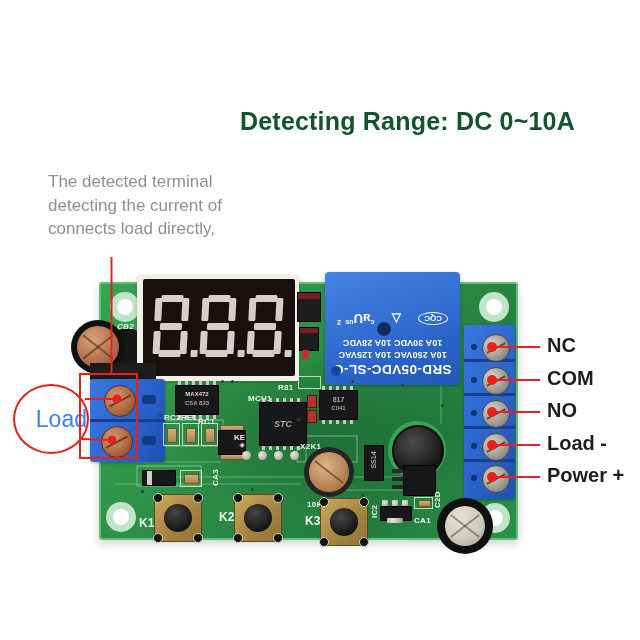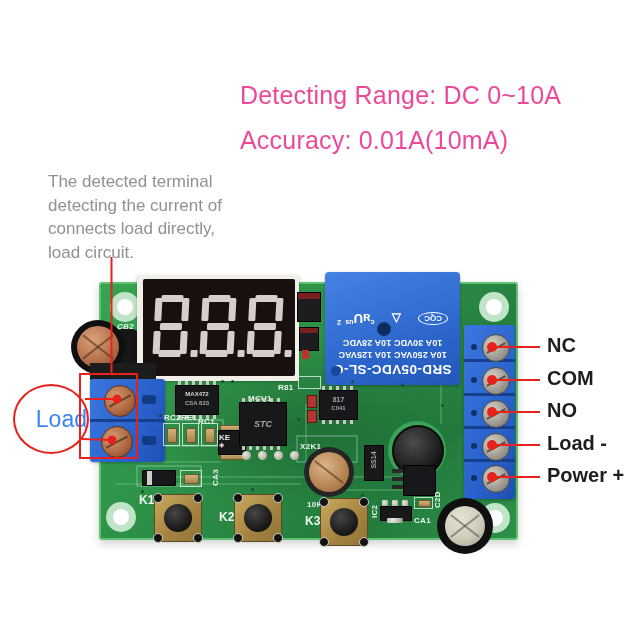--- a/index.html
+++ b/index.html
@@ -1,20 +1,20 @@
 <!DOCTYPE html>
 <html><head>
 <meta charset="utf-8">
 <style>
   html,body{margin:0;padding:0;background:#fff;}
   .stage{position:relative;width:640px;height:640px;background:#ffffff;overflow:hidden;
          font-family:"Liberation Sans",sans-serif;}
   .abs{position:absolute;}
   
-  .title{position:absolute;color:#ec4899;font-size:25px;font-weight:400;letter-spacing:.2px;white-space:nowrap;}
+  .title{position:absolute;color:#14532d;font-size:25px;font-weight:700;letter-spacing:.2px;white-space:nowrap;margin-top:26px;}
   .note{position:absolute;left:48px;top:170px;color:#909090;font-size:17px;line-height:23.5px;font-weight:400;}
   .rlabel{position:absolute;left:547px;color:#1e1e1e;font-size:20px;font-weight:600;white-space:nowrap;}
   .load-oval{position:absolute;left:13px;top:384px;width:72px;height:66px;border:2.2px solid #e8211c;
              border-radius:50%;display:flex;align-items:center;justify-content:flex-end;
              color:#3b82f6;font-size:23px;font-weight:500;background:rgba(255,255,255,.0);}
   .ann{position:absolute;left:0;top:0;width:640px;height:640px;pointer-events:none;z-index:40;}
   
   .board{position:absolute;left:99px;top:282px;width:419px;height:258px;border-radius:3px;
          background:linear-gradient(135deg,#37a452 0%,#2e9148 40%,#237b3e 75%,#2e9148 100%);
          border:2px solid #5fc172;box-sizing:border-box;box-shadow:0 4px 10px rgba(0,0,0,.18);}
@@ -90,27 +90,25 @@
   .ind-pad{position:absolute;border-radius:50%;background:#3aa357;}
   .ind{position:absolute;border-radius:50%;background:radial-gradient(circle at 40% 33%,#4c4c4c,#151515 72%);
        border:2px solid #0b0b0b;}
 </style>
 </head>
 <body>
 
 <div class="stage">
 
   <div class="title" style="left:240px;top:81px;">Detecting Range: DC 0~10A</div>
-  <div class="title" style="left:240px;top:126px;">Accuracy: 0.01A(10mA)</div>
 
   <div class="note">
     <div>The detected terminal</div>
     <div>detecting the current of</div>
     <div>connects load directly,</div>
-    <div>load circuit.</div>
   </div>
 
   <div class="board">
     <div class="shade"></div>
 
     <svg class="abs" style="left:0;top:0;width:419px;height:258px;">
       <g stroke="#7fd398" stroke-opacity="0.38" stroke-width="1.5" fill="none">
         <path d="M14 200 H200"></path>
           <path d="M60 193 H300"></path>
           <path d="M230 206 H330"></path>
@@ -267,28 +265,28 @@
     <div class="silkbox" style="left:81px;top:139px;width:15px;height:21px;">
         <div class="smd-tan" style="left:3px;top:4px;width:8px;height:13px;"></div>
       </div>
     <div class="silkbox" style="left:100px;top:139px;width:15px;height:21px;">
         <div class="smd-tan" style="left:3px;top:4px;width:8px;height:13px;"></div>
       </div>
 
     <div class="abs" style="left:117px;top:141px;width:26px;height:33px;">
       <div class="smd-tan" style="left:2px;top:0;width:22px;height:5px;"></div>
       <div class="smd-tan" style="left:2px;top:28px;width:22px;height:5px;"></div>
-      <div class="chip" style="left:0;top:5px;width:26px;height:23px;text-align:left;color:#e8e8e8;">
+      <div class="chip" style="left:0;top:5px;width:26px;height:23px;text-align:right;color:#e8e8e8;">
         <div style="font-size:8px;font-weight:700;margin-top:2px;">KE</div>
         <div style="font-size:7px;line-height:6px;">◈</div>
       </div>
     </div>
 
     <div class="silk" style="left:147px;top:110px;">MCU1</div>
-    <div class="chip" style="left:138px;top:118px;width:46px;height:42px;">
+    <div class="chip" style="left:158px;top:118px;width:46px;height:42px;">
       <div class="pins-h" style="top:-5px;"></div>
         <div class="pins-h" style="bottom:-5px;"></div>
       <div class="chiptext" style="top:16px;font-size:9px;font-style:italic;">STC</div>
     </div>
     <div class="pad" style="left:141px;top:167px;width:9px;height:9px;"></div>
     <div class="pad" style="left:157px;top:167px;width:9px;height:9px;"></div>
     <div class="pad" style="left:173px;top:167px;width:9px;height:9px;"></div>
     <div class="pad" style="left:189px;top:167px;width:9px;height:9px;"></div>
     <div class="silk" style="left:199px;top:158px;">X2K1</div>
     <div class="silk" style="left:177px;top:99px;">R81</div>
@@ -343,21 +341,21 @@
         <div class="smd-tan" style="left:3px;top:3px;width:13px;height:8px;"></div>
       </div>
 
     <div class="btn-base" style="left:53px;top:210px;">
       <div class="btn-pin" style="left:-2px;top:-2px;"></div>
         <div class="btn-pin" style="right:-2px;top:-2px;"></div>
       <div class="btn-pin" style="left:-2px;bottom:-2px;"></div>
         <div class="btn-pin" style="right:-2px;bottom:-2px;"></div>
       <div class="btn-cap"></div>
     </div>
-    <div class="klabel" style="left:38px;top:209px;">K1</div>
+    <div class="klabel" style="left:38px;top:232px;">K1</div>
     <div class="btn-base" style="left:133px;top:210px;">
       <div class="btn-pin" style="left:-2px;top:-2px;"></div>
         <div class="btn-pin" style="right:-2px;top:-2px;"></div>
       <div class="btn-pin" style="left:-2px;bottom:-2px;"></div>
         <div class="btn-pin" style="right:-2px;bottom:-2px;"></div>
       <div class="btn-cap"></div>
     </div>
     <div class="klabel" style="left:118px;top:226px;">K2</div>
     <div class="btn-base" style="left:219px;top:214px;">
       <div class="btn-pin" style="left:-2px;top:-2px;"></div>

